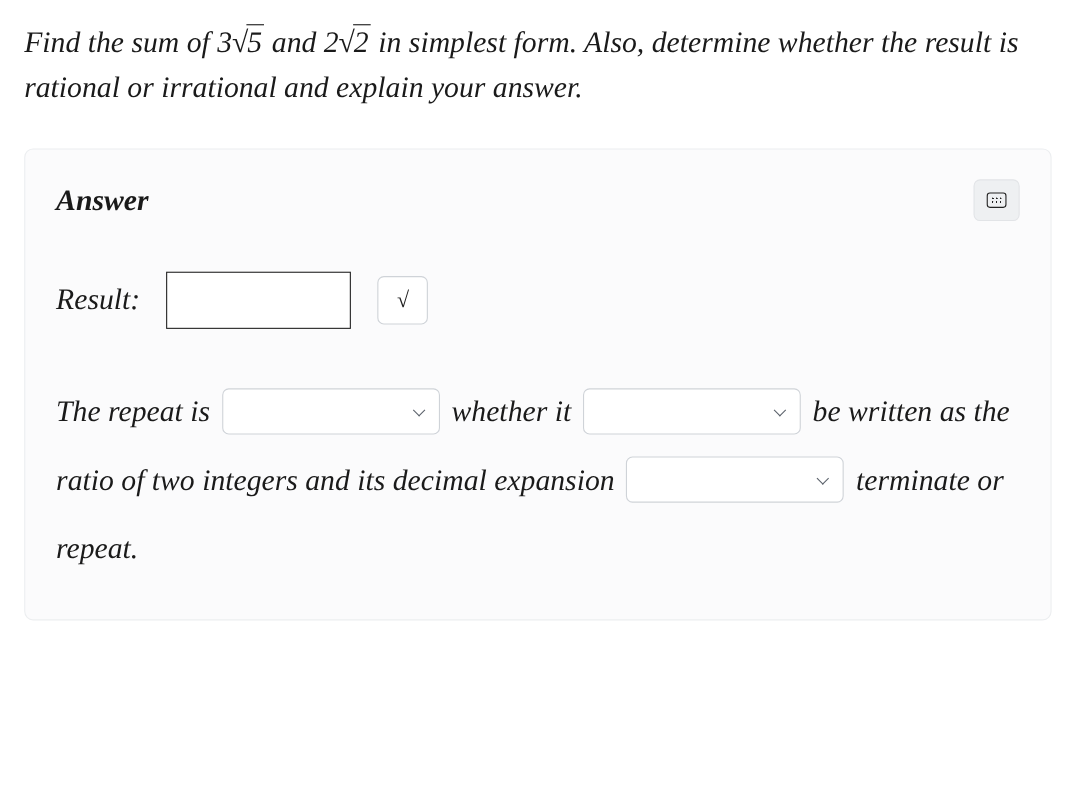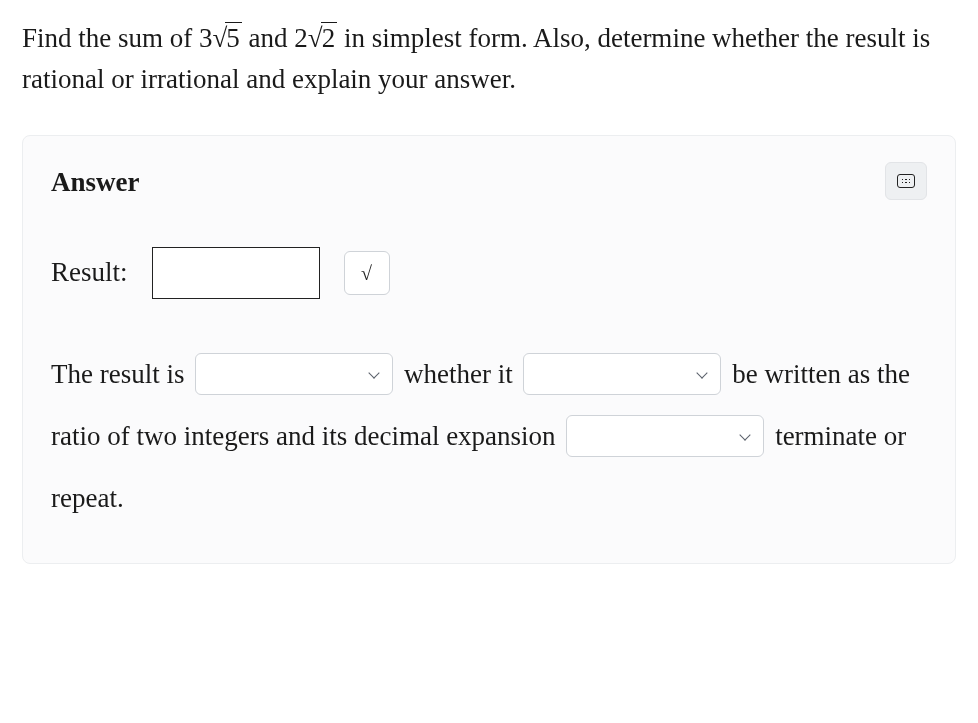--- a/index.html
+++ b/index.html
@@ -1,15 +1,15 @@
 <!DOCTYPE html>
 <html><head>
 <meta charset="utf-8">
 <style>
-  * { box-sizing: border-box; }
+  * { box-sizing: border-box; font-style: italic; }
   body {
     margin: 0;
     padding: 18px 22px;
     font-family: Georgia, 'Times New Roman', serif;
     font-size: 27px;
     color: #1a1a1a;
     background: #fff;
     width: 978px;
     line-height: 1.5;
   }
@@ -28,21 +28,21 @@
   .answer-box {
     background: #fbfbfc;
     border: 1px solid #eceef0;
     border-radius: 8px;
     padding: 26px 28px 34px 28px;
     position: relative;
   }
   .answer-header {
     display: flex;
     justify-content: space-between;
-    align-items: flex-start;
+    align-items: center;
     margin-bottom: 44px;
   }
   .answer-title {
     font-weight: bold;
     font-family: Georgia, serif;
   }
   .keypad-btn {
     width: 42px;
     height: 38px;
     background: #eef0f2;
@@ -151,21 +151,21 @@
 
   <div class="result-row">
     <span>Result:</span>
     <input class="result-input" type="text" style="">
     <div class="sqrt-btn">
       <span>√</span>
     </div>
   </div>
 
   <div class="sentence">
-    <span>The result is </span>
+    <span>The repeat is </span>
     <span class="dropdown">
         <span class="chevron"></span>
       </span>
     <span> whether it </span>
     <span class="dropdown">
         <span class="chevron"></span>
       </span>
     <span> be written as the ratio of two integers and its decimal expansion </span>
     <span class="dropdown">
         <span class="chevron"></span>

